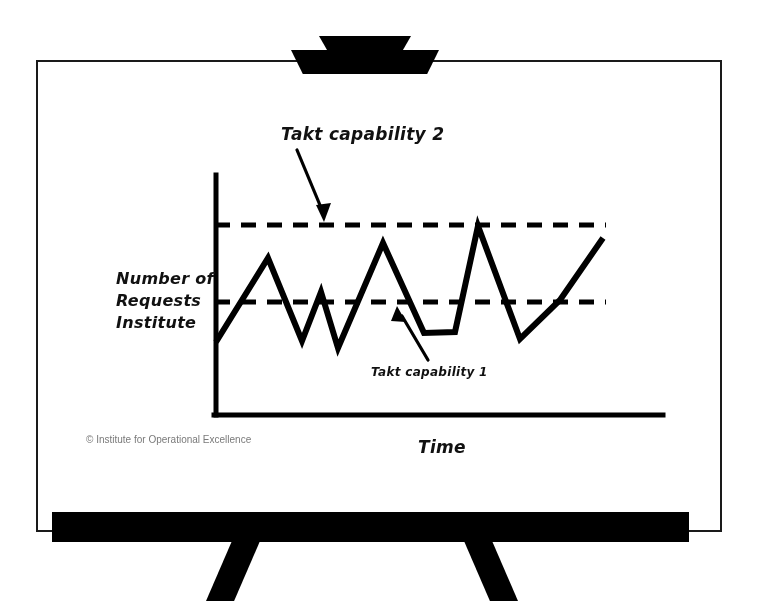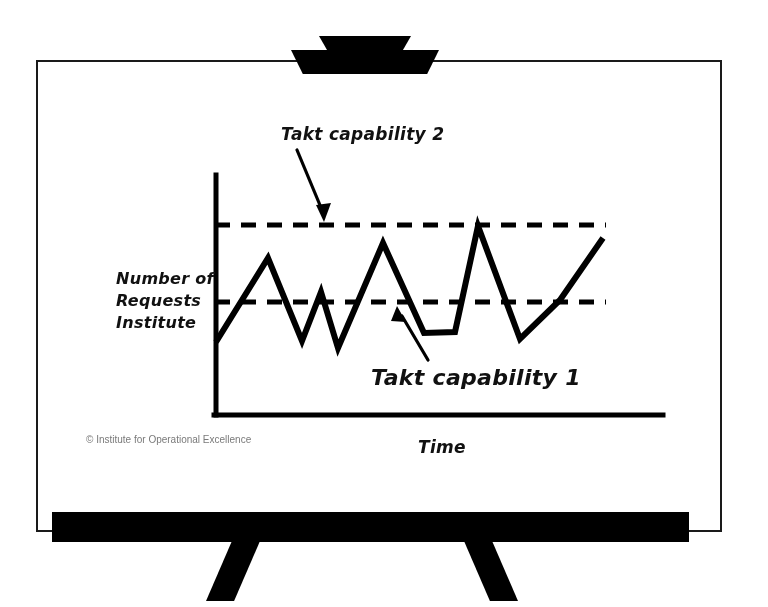--- a/index.html
+++ b/index.html
@@ -104,21 +104,21 @@
   .label-takt2 {
     position: absolute;
     left: 281px;
     top: 124px;
     font-size: 17px;
   }
   .label-takt1 {
     position: absolute;
     left: 371px;
     top: 365px;
-    font-size: 22px;
+    font-size: 12px;
   }
   .label-time {
     position: absolute;
     left: 395px;
     top: 437px;
     font-size: 17px;
     margin-left: 23px;
   }
   .label-yaxis {
     position: absolute;

